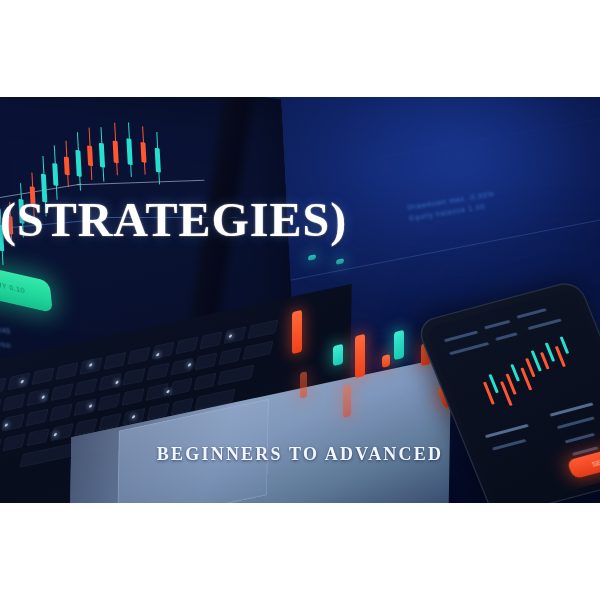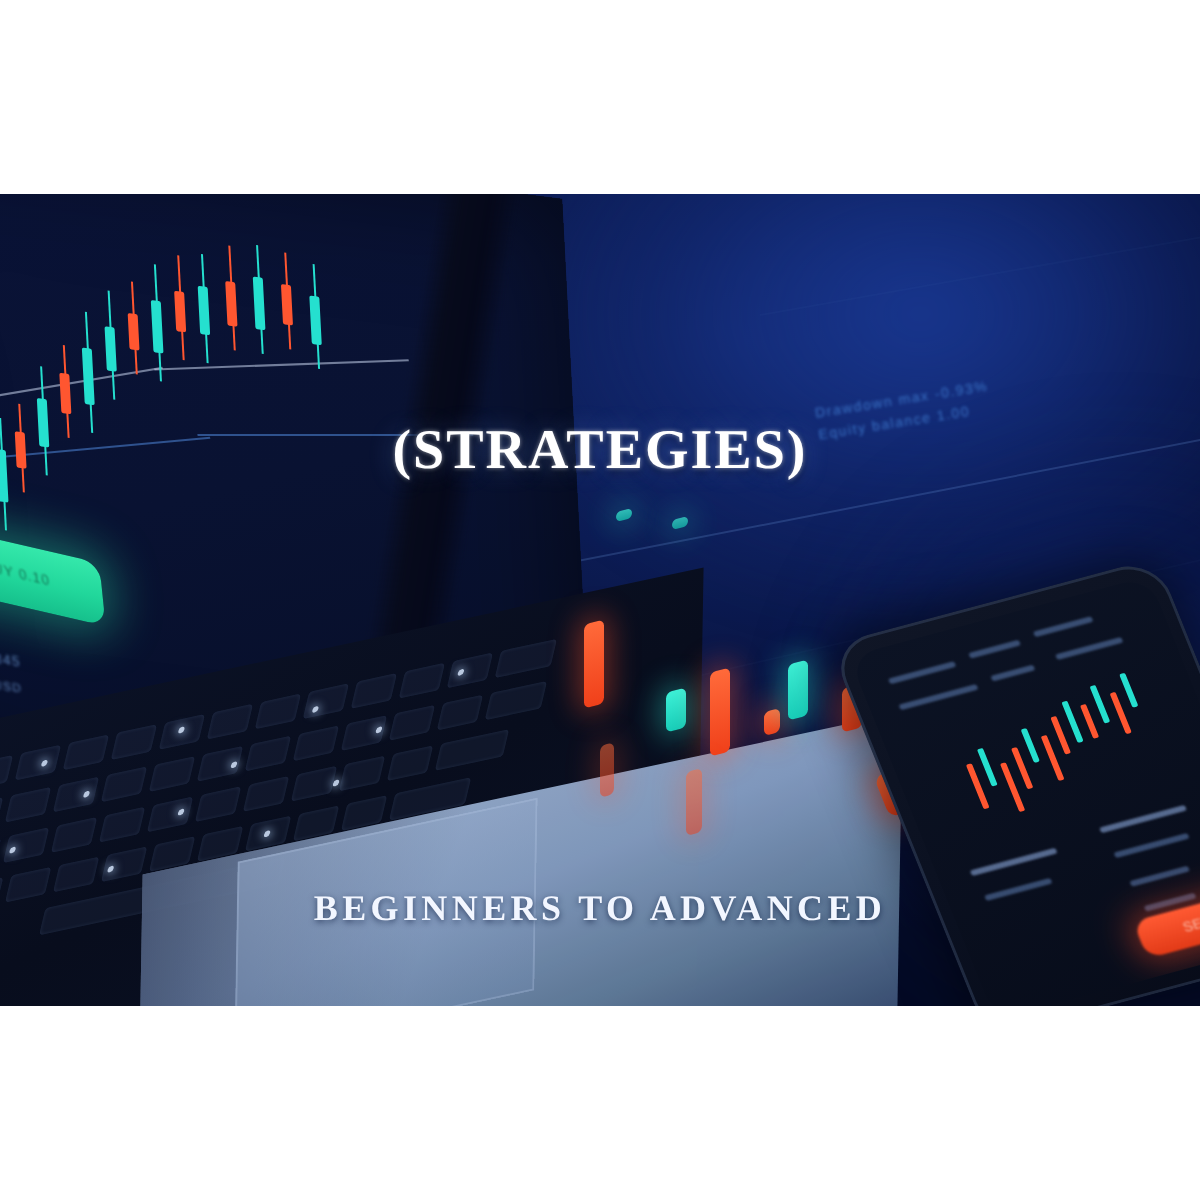--- a/index.html
+++ b/index.html
@@ -292,25 +292,25 @@
     font-weight: bold;
     letter-spacing: 1.5px;
     line-height: 1;
     text-shadow:
       0 0 2px rgba(255,255,255,.55),
       0 0 14px rgba(120,165,255,.45),
       0 2px 5px rgba(0,0,0,.55);
   }
   #subtitle {
     position: absolute;
-    left: 0; top: 115px;
+    left: 0; top: 99px;
     width: 600px;
-    text-align: center;
+    text-align: left;
     color: #ffffff;
-    font-size: 28px;
+    font-size: 48px;
     font-weight: bold;
     letter-spacing: 1px;
     line-height: 1;
     text-shadow:
       0 0 2px rgba(255,255,255,.5),
       0 0 12px rgba(120,165,255,.40),
       0 2px 5px rgba(0,0,0,.5);
   }
   #tagline {
     position: absolute;

